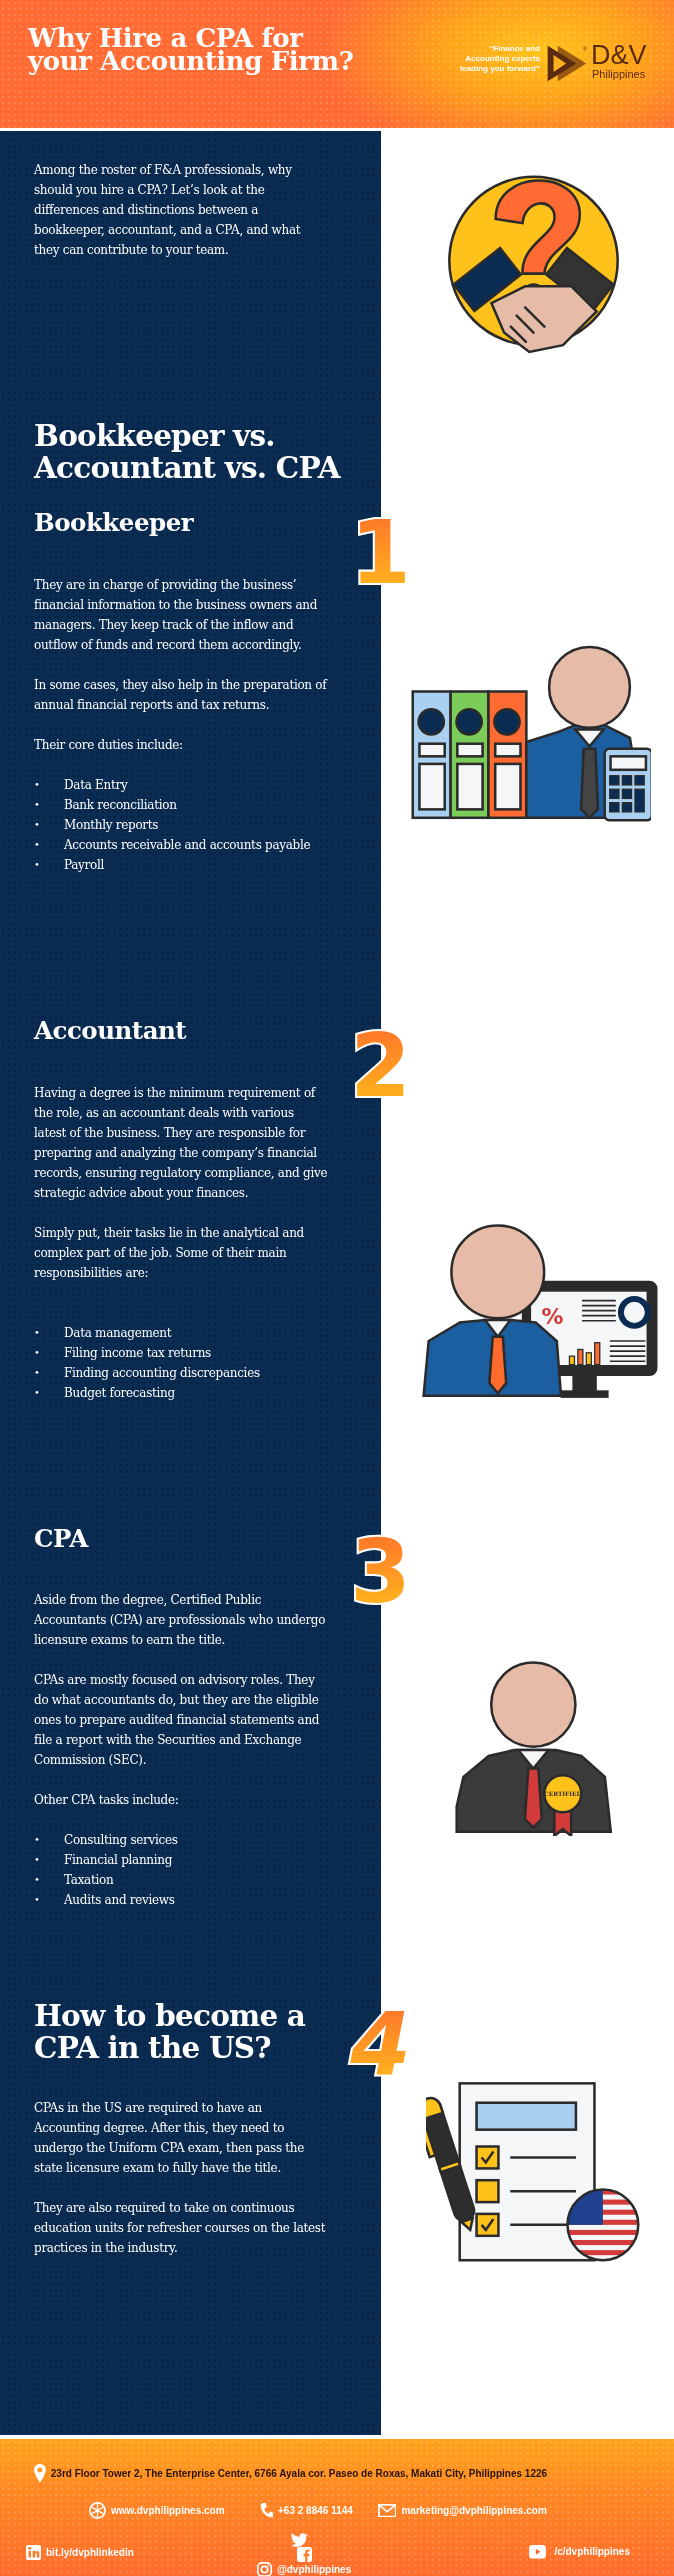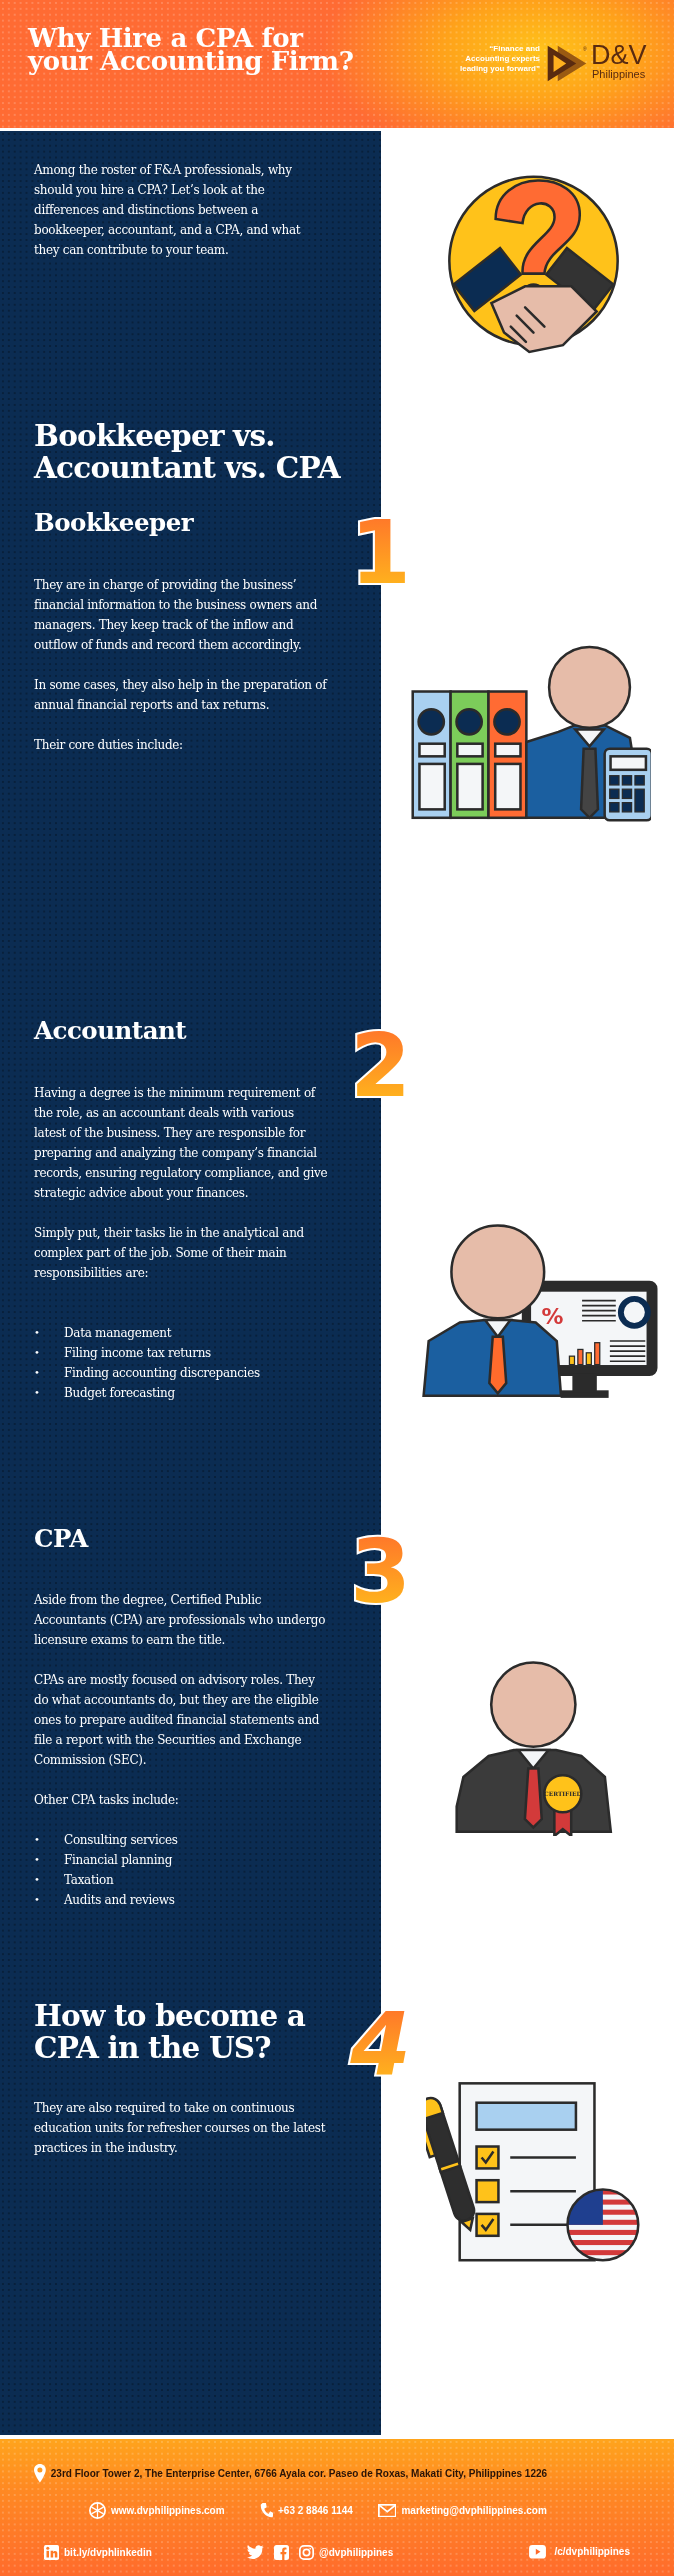--- a/index.html
+++ b/index.html
@@ -140,20 +140,27 @@
           <stop offset="1" stop-color="#ffc21a"></stop>
         </linearGradient>
       </defs>
     <text x="40" y="92" text-anchor="middle" font-family="DejaVu Sans, sans-serif" font-weight="bold" font-size="104" fill="url(#ng)" stroke="#ffffff" stroke-width="5" paint-order="stroke">1</text>
   </svg>
 </div>
 <div class="txt" style="top:575px;">
   <p>They are in charge of providing the business’ financial information to the business owners and managers.  They keep track of the inflow and outflow of funds and record them accordingly.</p>
   <p>In some cases, they also help in the preparation of annual financial reports and tax returns.</p>
   <p>Their core duties include:</p>
+  <ul class="bullets" style="margin-top:20px;">
+    <li>Data Entry</li>
+    <li>Bank reconciliation</li>
+    <li>Monthly reports</li>
+    <li>Accounts receivable and accounts payable</li>
+    <li>Payroll</li>
+  </ul>
 </div>
 
 <svg class="illus" style="left:411px;top:641px;" width="240" height="181" viewBox="0 0 285 215">
   <g stroke="#2b2b2b" stroke-width="3">
     <rect x="2" y="60" width="45" height="150" fill="#a9d0f0"></rect>
     <rect x="47" y="60" width="45" height="150" fill="#7ccc5a"></rect>
     <rect x="92" y="60" width="45" height="150" fill="#ff6b33"></rect>
     <circle cx="24" cy="96" r="15" fill="#0b2c52"></circle>
     <circle cx="69" cy="96" r="15" fill="#0b2c52"></circle>
     <circle cx="114" cy="96" r="15" fill="#0b2c52"></circle>
@@ -264,20 +271,21 @@
   <text x="128" y="163" text-anchor="middle" font-family="DejaVu Serif, serif" font-weight="bold" font-size="7" fill="#2b2b2b">CERTIFIED</text>
 </svg>
 
 <h2 class="h-big" style="top:2000px;width:320px;">How to become a CPA in the US?</h2>
 <div class="num" style="left:347px;top:1998px;">
   <svg viewBox="0 0 80 100" style="font-size:100px">
     <text x="40" y="92" text-anchor="middle" font-family="DejaVu Sans, sans-serif" font-weight="bold" font-style="italic" font-size="104" fill="url(#ng)" stroke="#ffffff" stroke-width="5" paint-order="stroke">4</text>
   </svg>
 </div>
 <div class="txt" style="top:2098px;">
+  <p>CPAs in the US are required to have an Accounting degree. After this, they need to undergo the Uniform CPA exam, then pass the state licensure exam to fully have the title.</p>
   <p>They are also required to take on continuous education units for refresher courses on the latest practices in the industry.</p>
 </div>
 
 <svg class="illus" style="left:426px;top:2079px;" width="219" height="194" viewBox="0 0 260 230">
   <g stroke="#2b2b2b" stroke-width="3">
     <rect x="40" y="5" width="160" height="210" fill="#f4f6f8"></rect>
     <rect x="60" y="28" width="118" height="32" fill="#a9d0f0"></rect>
     <rect x="60" y="80" width="26" height="26" fill="#ffc21a"></rect>
     <rect x="60" y="120" width="26" height="26" fill="#ffc21a"></rect>
     <rect x="60" y="160" width="26" height="26" fill="#ffc21a"></rect>
@@ -342,33 +350,33 @@
     </span>
     <span class="fi" style="margin-left:25px;">
       <svg width="18.6" height="13.5" viewBox="0 0 22 16">
         <rect x="1" y="1" width="20" height="14" fill="none" stroke="#fff" stroke-width="2"></rect>
         <path d="M1 1 L11 9 L21 1" fill="none" stroke="#fff" stroke-width="2"></path>
       </svg>
       <span>marketing@dvphilippines.com</span>
     </span>
   </div>
 
-  <div class="frow" style="left:44px;top:106px;">
+  <div class="frow" style="left:26px;top:106px;">
     <span class="fi">
       <svg width="15" height="15" viewBox="0 0 18 18">
         <rect x="0" y="0" width="18" height="18" rx="2" fill="#fff"></rect>
         <rect x="3" y="7" width="3" height="8" fill="#ff7a26"></rect>
         <circle cx="4.5" cy="4" r="1.8" fill="#ff7a26"></circle>
         <path d="M8 7 L11 7 L11 8.5 C12 6.5 16 6.5 16 10 L16 15 L13 15 L13 11 C13 9 11 9 11 11 L11 15 L8 15 Z" fill="#ff7a26"></path>
       </svg>
       <span>bit.ly/dvphlinkedin</span>
     </span>
   </div>
 
-  <div class="frow" style="left:247px;top:106px;">
+  <div class="frow" style="left:247px;top:94px;flex-direction:column;">
     <span class="fi">
       <svg width="17" height="14.3" viewBox="0 0 20 17">
         <path d="M20 2 C19 2.5 18 2.8 17.5 2.8 C18.5 2 19 1.2 19.3 0.3 C18.3 0.9 17.3 1.3 16.3 1.5 C14 -1 9.5 1 10 4.5 C6 4.3 3 2.5 1 0 C-0.2 2 0.5 4.5 2.3 5.6 C1.6 5.6 1 5.4 0.4 5.1 C0.4 7.2 2 9 4 9.4 C3.3 9.6 2.6 9.6 2 9.5 C2.5 11.3 4.2 12.5 6 12.5 C4 14.1 1.5 14.8 0 14.6 C8.5 20 19 14 18 3.8 C18.8 3.3 19.5 2.7 20 2 Z" fill="#fff"></path>
       </svg>
     </span>
     <span class="fi" style="margin-left:10px;">
       <svg width="15" height="15" viewBox="0 0 18 18">
         <rect width="18" height="18" rx="3" fill="#fff"></rect>
         <path d="M12.5 18 L12.5 11 L14.5 11 L15 8.5 L12.5 8.5 L12.5 7 C12.5 6 13 5.5 14 5.5 L15 5.5 L15 3.2 C14.3 3.1 13.5 3 12.8 3 C10.8 3 9.8 4.2 9.8 6.3 L9.8 8.5 L7.8 8.5 L7.8 11 L9.8 11 L9.8 18 Z" fill="#ff7a26"></path>
       </svg>

